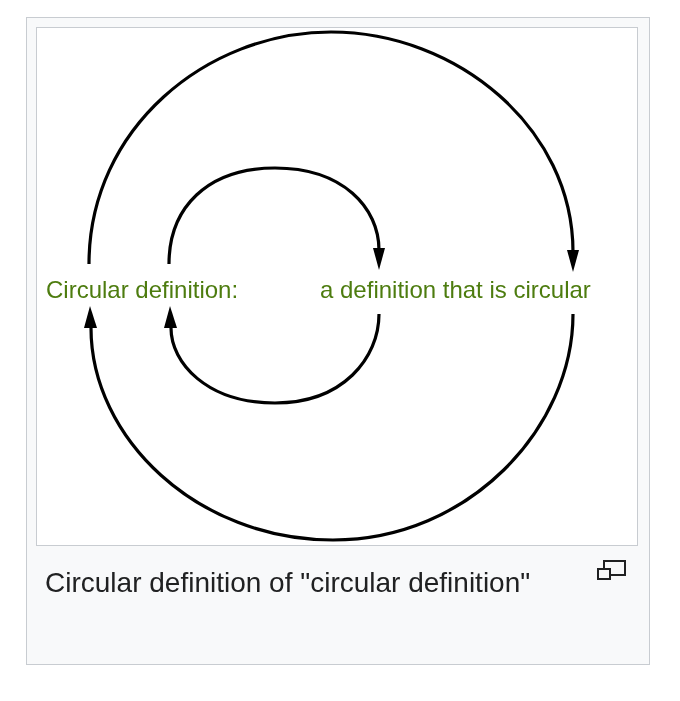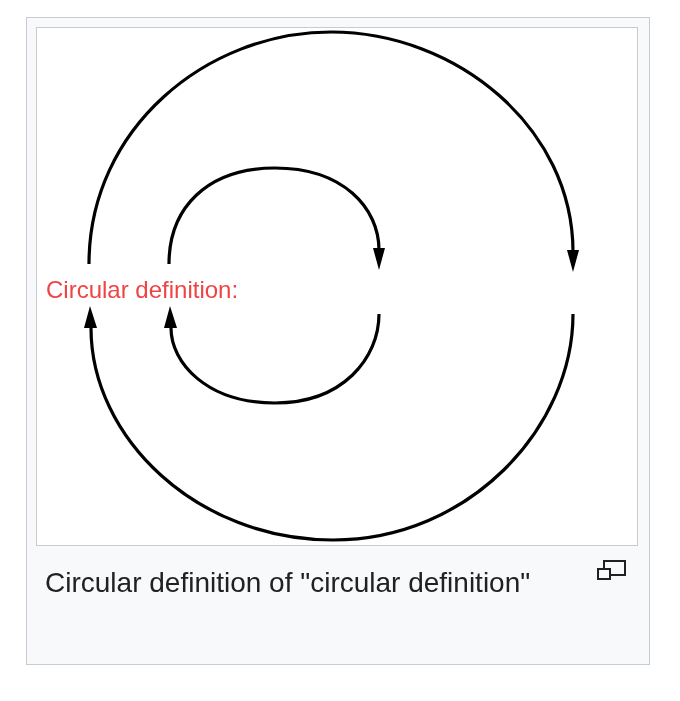--- a/index.html
+++ b/index.html
@@ -7,21 +7,21 @@
     .thumb-frame {
       position: absolute; left: 26px; top: 17px; width: 622px; height: 646px;
       background: #f8f9fa; border: 1px solid #c8ccd1; box-sizing: content-box;
     }
     .image-box {
       position: absolute; left: 9px; top: 9px; width: 600px; height: 517px;
       background: #ffffff; border: 1px solid #c8ccd1;
     }
     .image-box svg { position: absolute; left: 0; top: 0; }
     .diagram-label {
-      position: absolute; font-size: 24px; color: #ef4444; white-space: nowrap;
+      position: absolute; font-size: 24px; color: #4d7c0f; white-space: nowrap;
       font-family: "Liberation Sans", sans-serif; line-height: 1;
     }
     .caption {
       position: absolute; left: 18px; top: 540px; width: 540px;
       font-size: 28px; line-height: 50px; color: #202122;
       font-family: "Liberation Sans", sans-serif;
     }
     .magnify {
       position: absolute; left: 570px; top: 541px; width: 30px; height: 22px; cursor: pointer;
     }
@@ -50,20 +50,21 @@
       <path d="M132,236 C132,180 170,140 238,140 C306,140 342,180 342,222" fill="none" stroke="#000" stroke-width="3.2"></path>
       <path d="M336,220 L348,220 L342,242 Z" fill="#000"></path>
 
       <path d="M342,286 C342,330 306,375 238,375 C170,375 134,335 134,300" fill="none" stroke="#000" stroke-width="3.2"></path>
       <path d="M127,300 L140,300 L133,278 Z" fill="#000"></path>
 
       <path d="M536,286 C536,400 432,512 296,512 C160,512 54,410 54,300" fill="none" stroke="#000" stroke-width="3.2"></path>
       <path d="M47,300 L60,300 L53,278 Z" fill="#000"></path>
     </svg>
     <div class="diagram-label" style="left:9px; top:250px;">Circular definition:</div>
+    <div class="diagram-label" style="left:283px; top:250px;">a definition that is circular</div>
   </div>
 
   <div class="caption">Circular definition of "circular definition"</div>
 
   <div class="magnify">
     <svg width="30" height="22" viewBox="0 0 30 22">
       <rect x="7" y="2" width="21" height="14" fill="none" stroke="#202122" stroke-width="2"></rect>
       <rect x="1" y="10" width="12" height="10" fill="#f8f9fa" stroke="#202122" stroke-width="2"></rect>
     </svg>
   </div>

